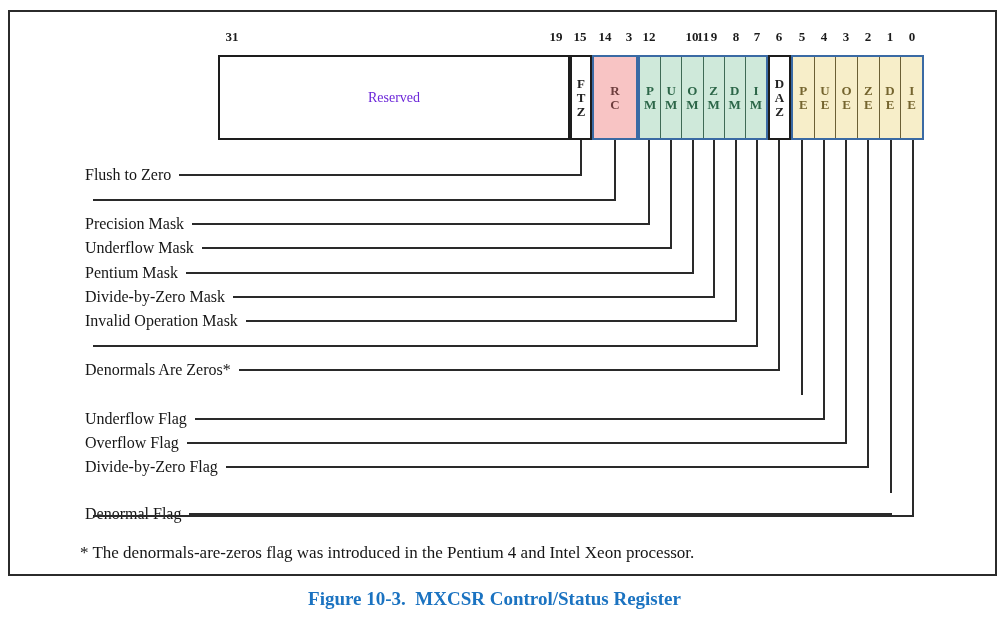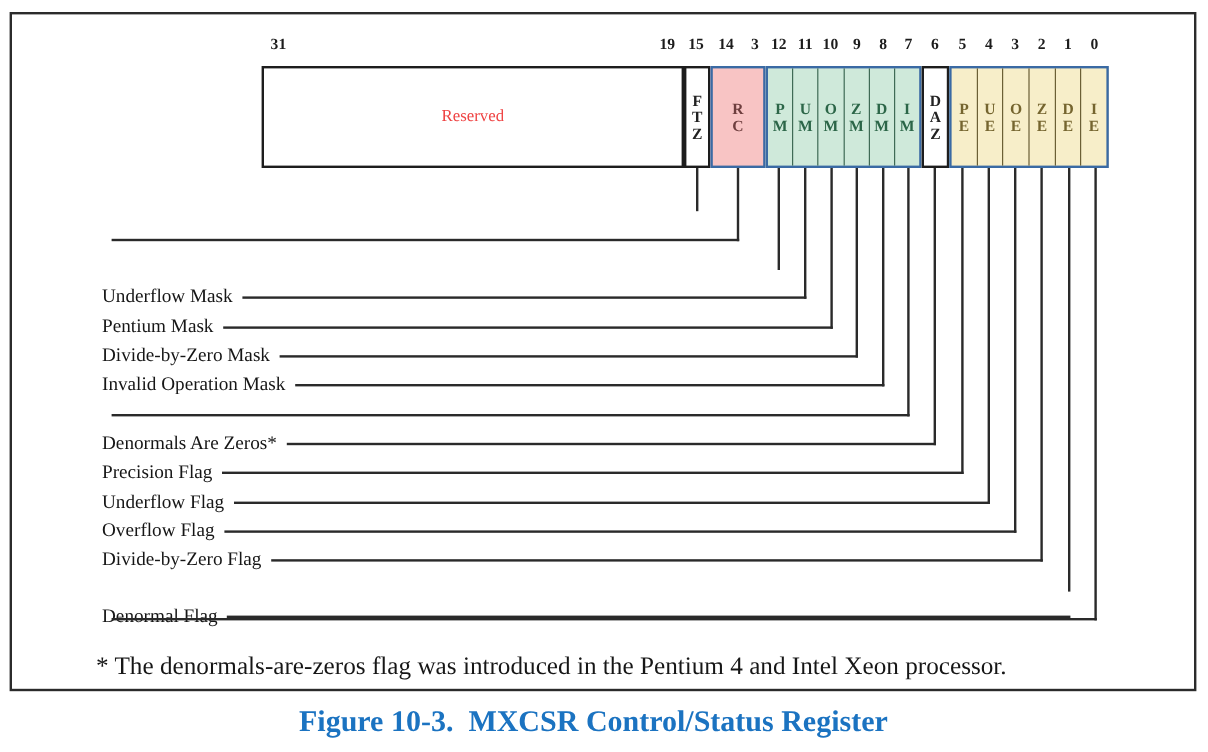--- a/index.html
+++ b/index.html
@@ -28,50 +28,50 @@
   .mask .vtext{color:#2c6648;}
   .flag{background:#f7eec9;}
   .flag .gsub + .gsub{border-left:1px solid #6b5f35;}
   .flag .vtext{color:#75652f;}
   .rcbox{background:#f8c4c4;}
   .rcbox .vtext{color:#6e3e3e;}
   .vtext{
     white-space:pre-line;text-align:center;font-size:13px;font-weight:bold;
     line-height:14px;color:#222222;
   }
-  .reservedtext{font-size:14px;color:#ef4444;}
+  .reservedtext{font-size:14px;color:#6d28d9;}
   .conn{
     position:absolute;left:85px;height:22px;display:flex;align-items:center;
   }
   .clabel{font-size:16px;color:#161616;white-space:nowrap;line-height:22px;}
   .cline{flex:1;border-top:2px solid #2a2a2a;margin-left:8px;min-width:10px;}
   .vline{
     position:absolute;width:0;border-left:2px solid #2a2a2a;
   }
   .footnote{
-    position:absolute;left:80px;top:543px;font-size:21px;color:#161616;
+    position:absolute;left:80px;top:543px;font-size:17px;color:#161616;
   }
   .caption{
     position:absolute;left:0;top:588px;width:989px;text-align:center;
-    font-size:25px;font-weight:bold;color:#1b73c1;
+    font-size:19px;font-weight:bold;color:#1b73c1;
   }
 </style>
 </head>
 <body>
 
 <div class="canvas">
   <div class="frame"></div>
 
   <span class="bitnum" style="left:232px">31</span>
   <span class="bitnum" style="left:556px">19</span>
   <span class="bitnum" style="left:580px">15</span>
   <span class="bitnum" style="left:605px">14</span>
   <span class="bitnum" style="left:629px">3</span>
   <span class="bitnum" style="left:649px">12</span>
-  <span class="bitnum" style="left:671px">11</span>
+  <span class="bitnum" style="left:703px">11</span>
   <span class="bitnum" style="left:692px">10</span>
   <span class="bitnum" style="left:714px">9</span>
   <span class="bitnum" style="left:736px">8</span>
   <span class="bitnum" style="left:757px">7</span>
   <span class="bitnum" style="left:779px">6</span>
   <span class="bitnum" style="left:802px">5</span>
   <span class="bitnum" style="left:824px">4</span>
   <span class="bitnum" style="left:846px">3</span>
   <span class="bitnum" style="left:868px">2</span>
   <span class="bitnum" style="left:890px">1</span>
@@ -140,21 +140,29 @@
     <div class="gsub">
         <span class="vtext">D
 E</span>
       </div>
     <div class="gsub">
         <span class="vtext">I
 E</span>
       </div>
   </div>
 
+  <div class="conn" style="top:164px;width:497px">
+      <span class="clabel">Flush to Zero</span>
+      <div class="cline"></div>
+    </div>
   <div class="conn" style="top:189px;width:531px">
+      <div class="cline"></div>
+    </div>
+  <div class="conn" style="top:213px;width:565px">
+      <span class="clabel">Precision Mask</span>
       <div class="cline"></div>
     </div>
   <div class="conn" style="top:237px;width:587px">
       <span class="clabel">Underflow Mask</span>
       <div class="cline"></div>
     </div>
   <div class="conn" style="top:262px;width:609px">
       <span class="clabel">Pentium Mask</span>
       <div class="cline"></div>
     </div>
@@ -164,24 +172,20 @@
     </div>
   <div class="conn" style="top:310px;width:652px">
       <span class="clabel">Invalid Operation Mask</span>
       <div class="cline"></div>
     </div>
   <div class="conn" style="top:335px;width:673px">
       <div class="cline"></div>
     </div>
   <div class="conn" style="top:359px;width:695px">
       <span class="clabel">Denormals Are Zeros*</span>
-      <div class="cline"></div>
-    </div>
-  <div class="conn" style="top:383px;width:718px">
-      <span class="clabel">Precision Flag</span>
       <div class="cline"></div>
     </div>
   <div class="conn" style="top:408px;width:740px">
       <span class="clabel">Underflow Flag</span>
       <div class="cline"></div>
     </div>
   <div class="conn" style="top:432px;width:762px">
       <span class="clabel">Overflow Flag</span>
       <div class="cline"></div>
     </div>

